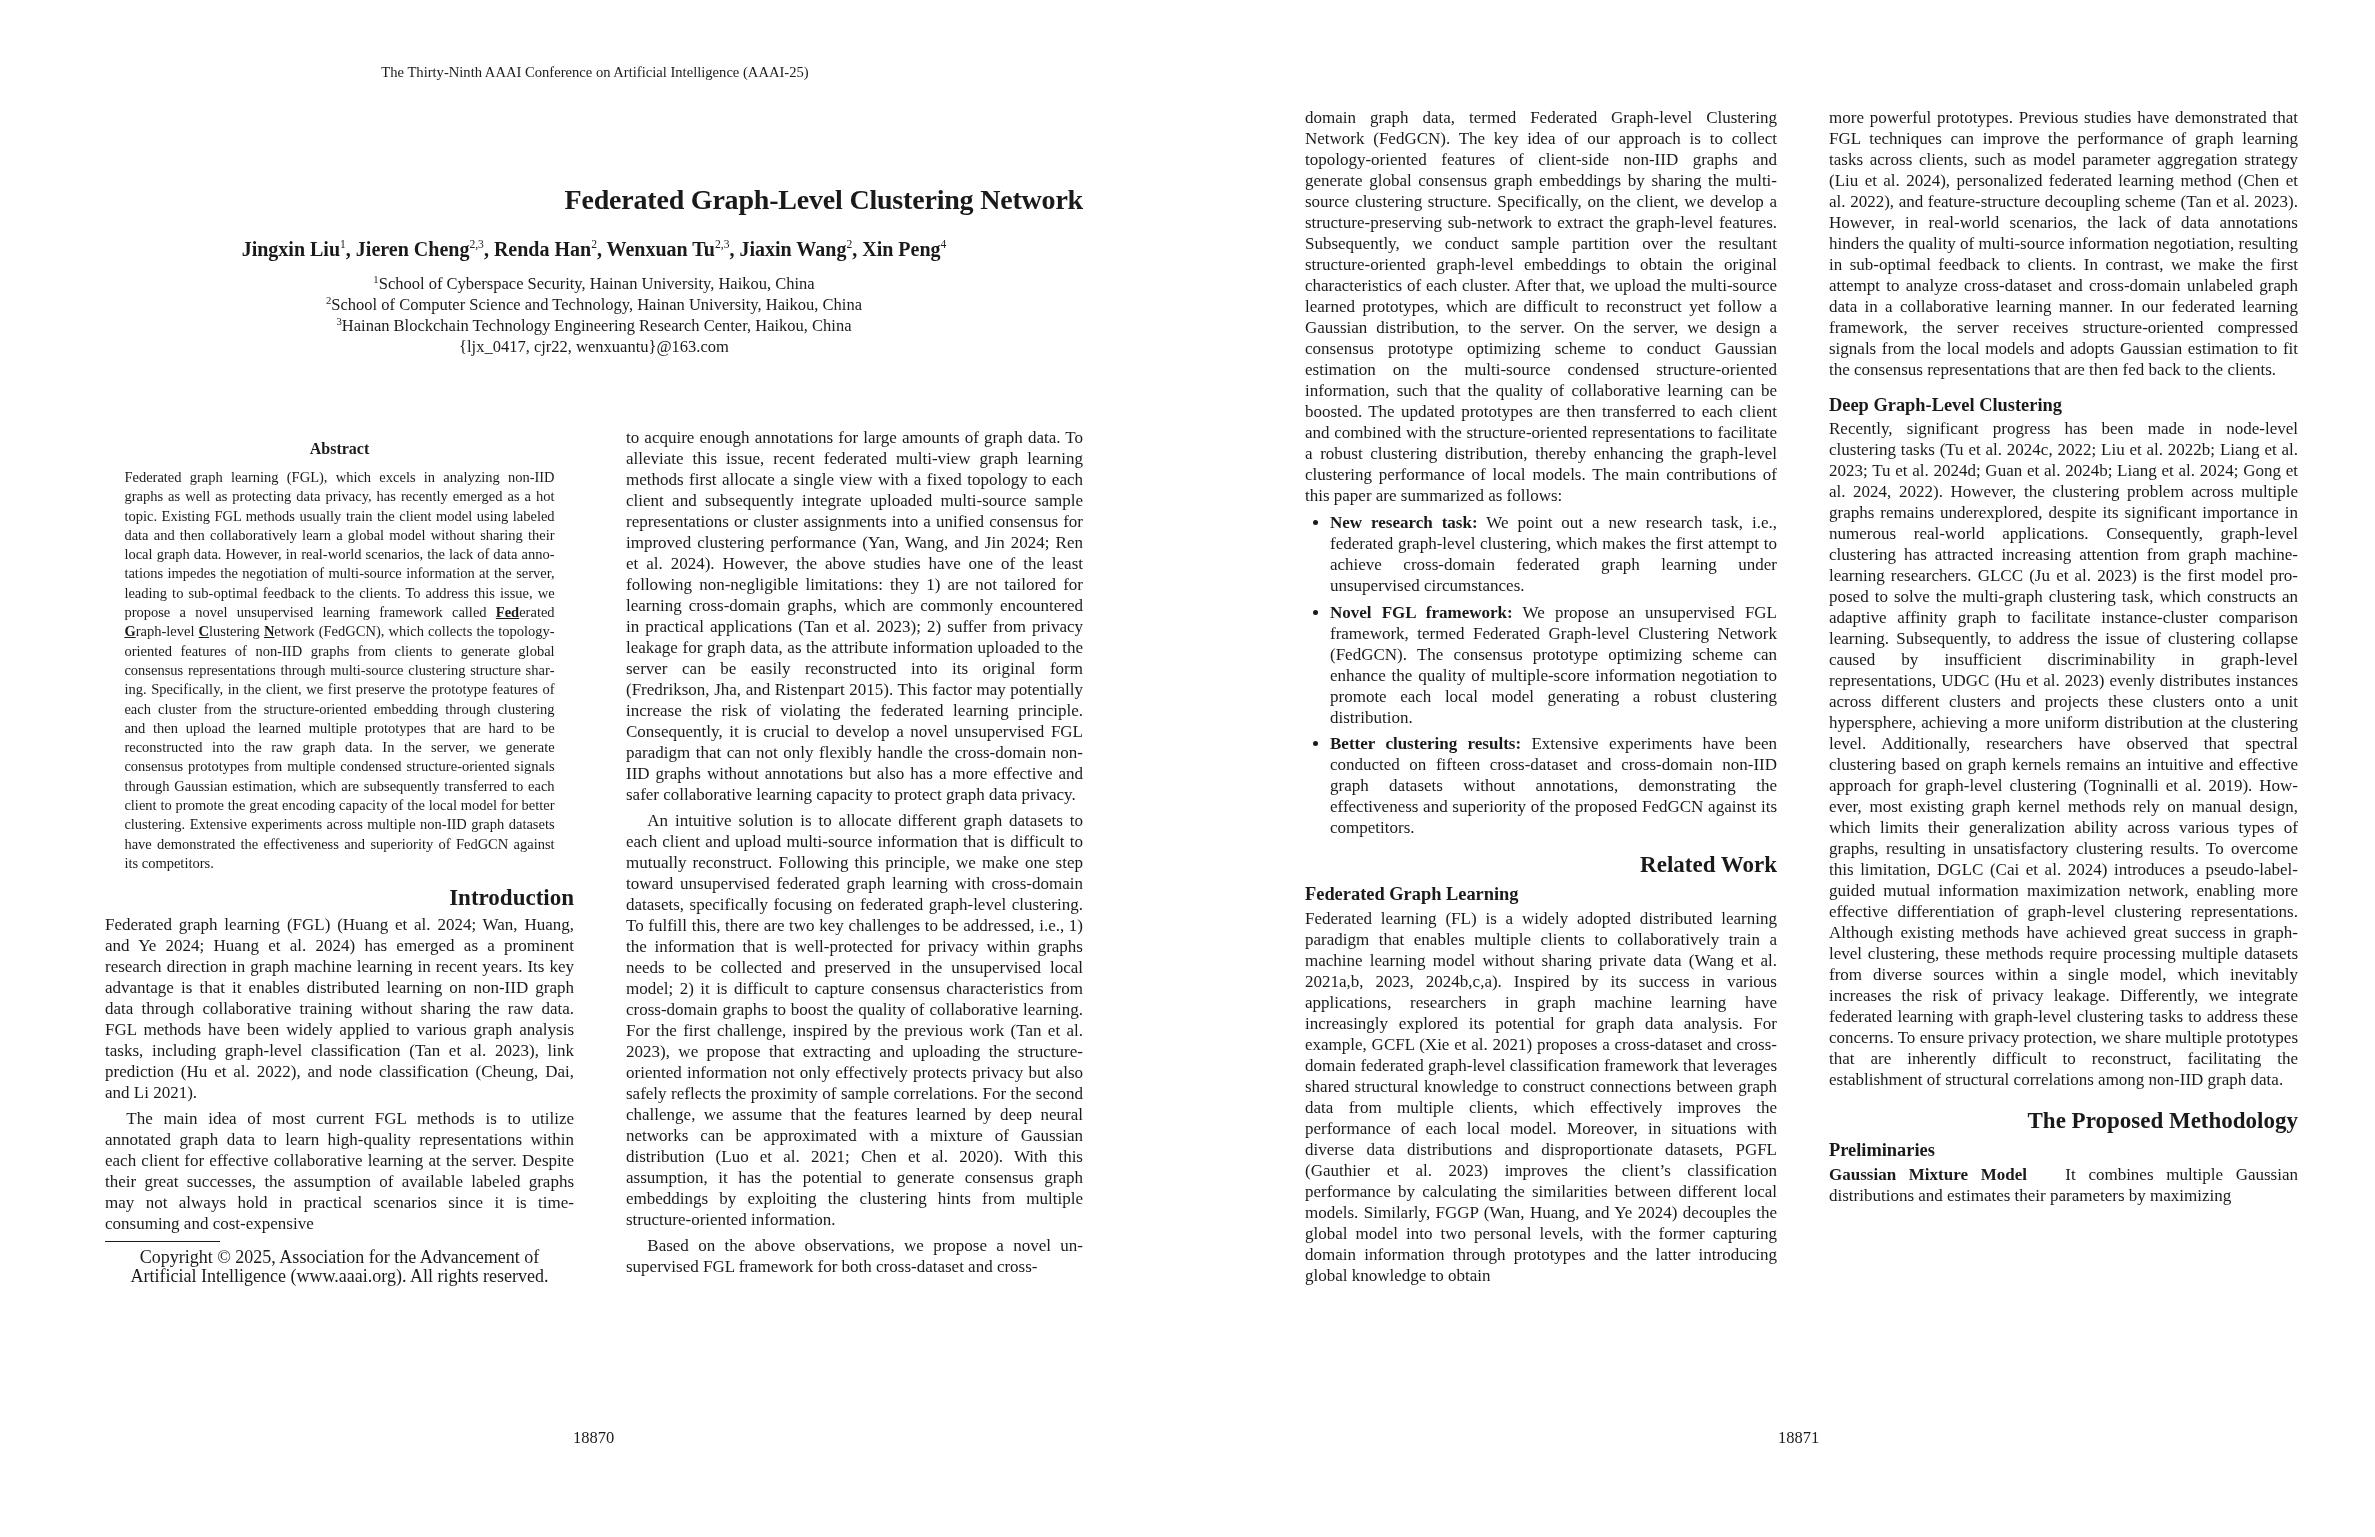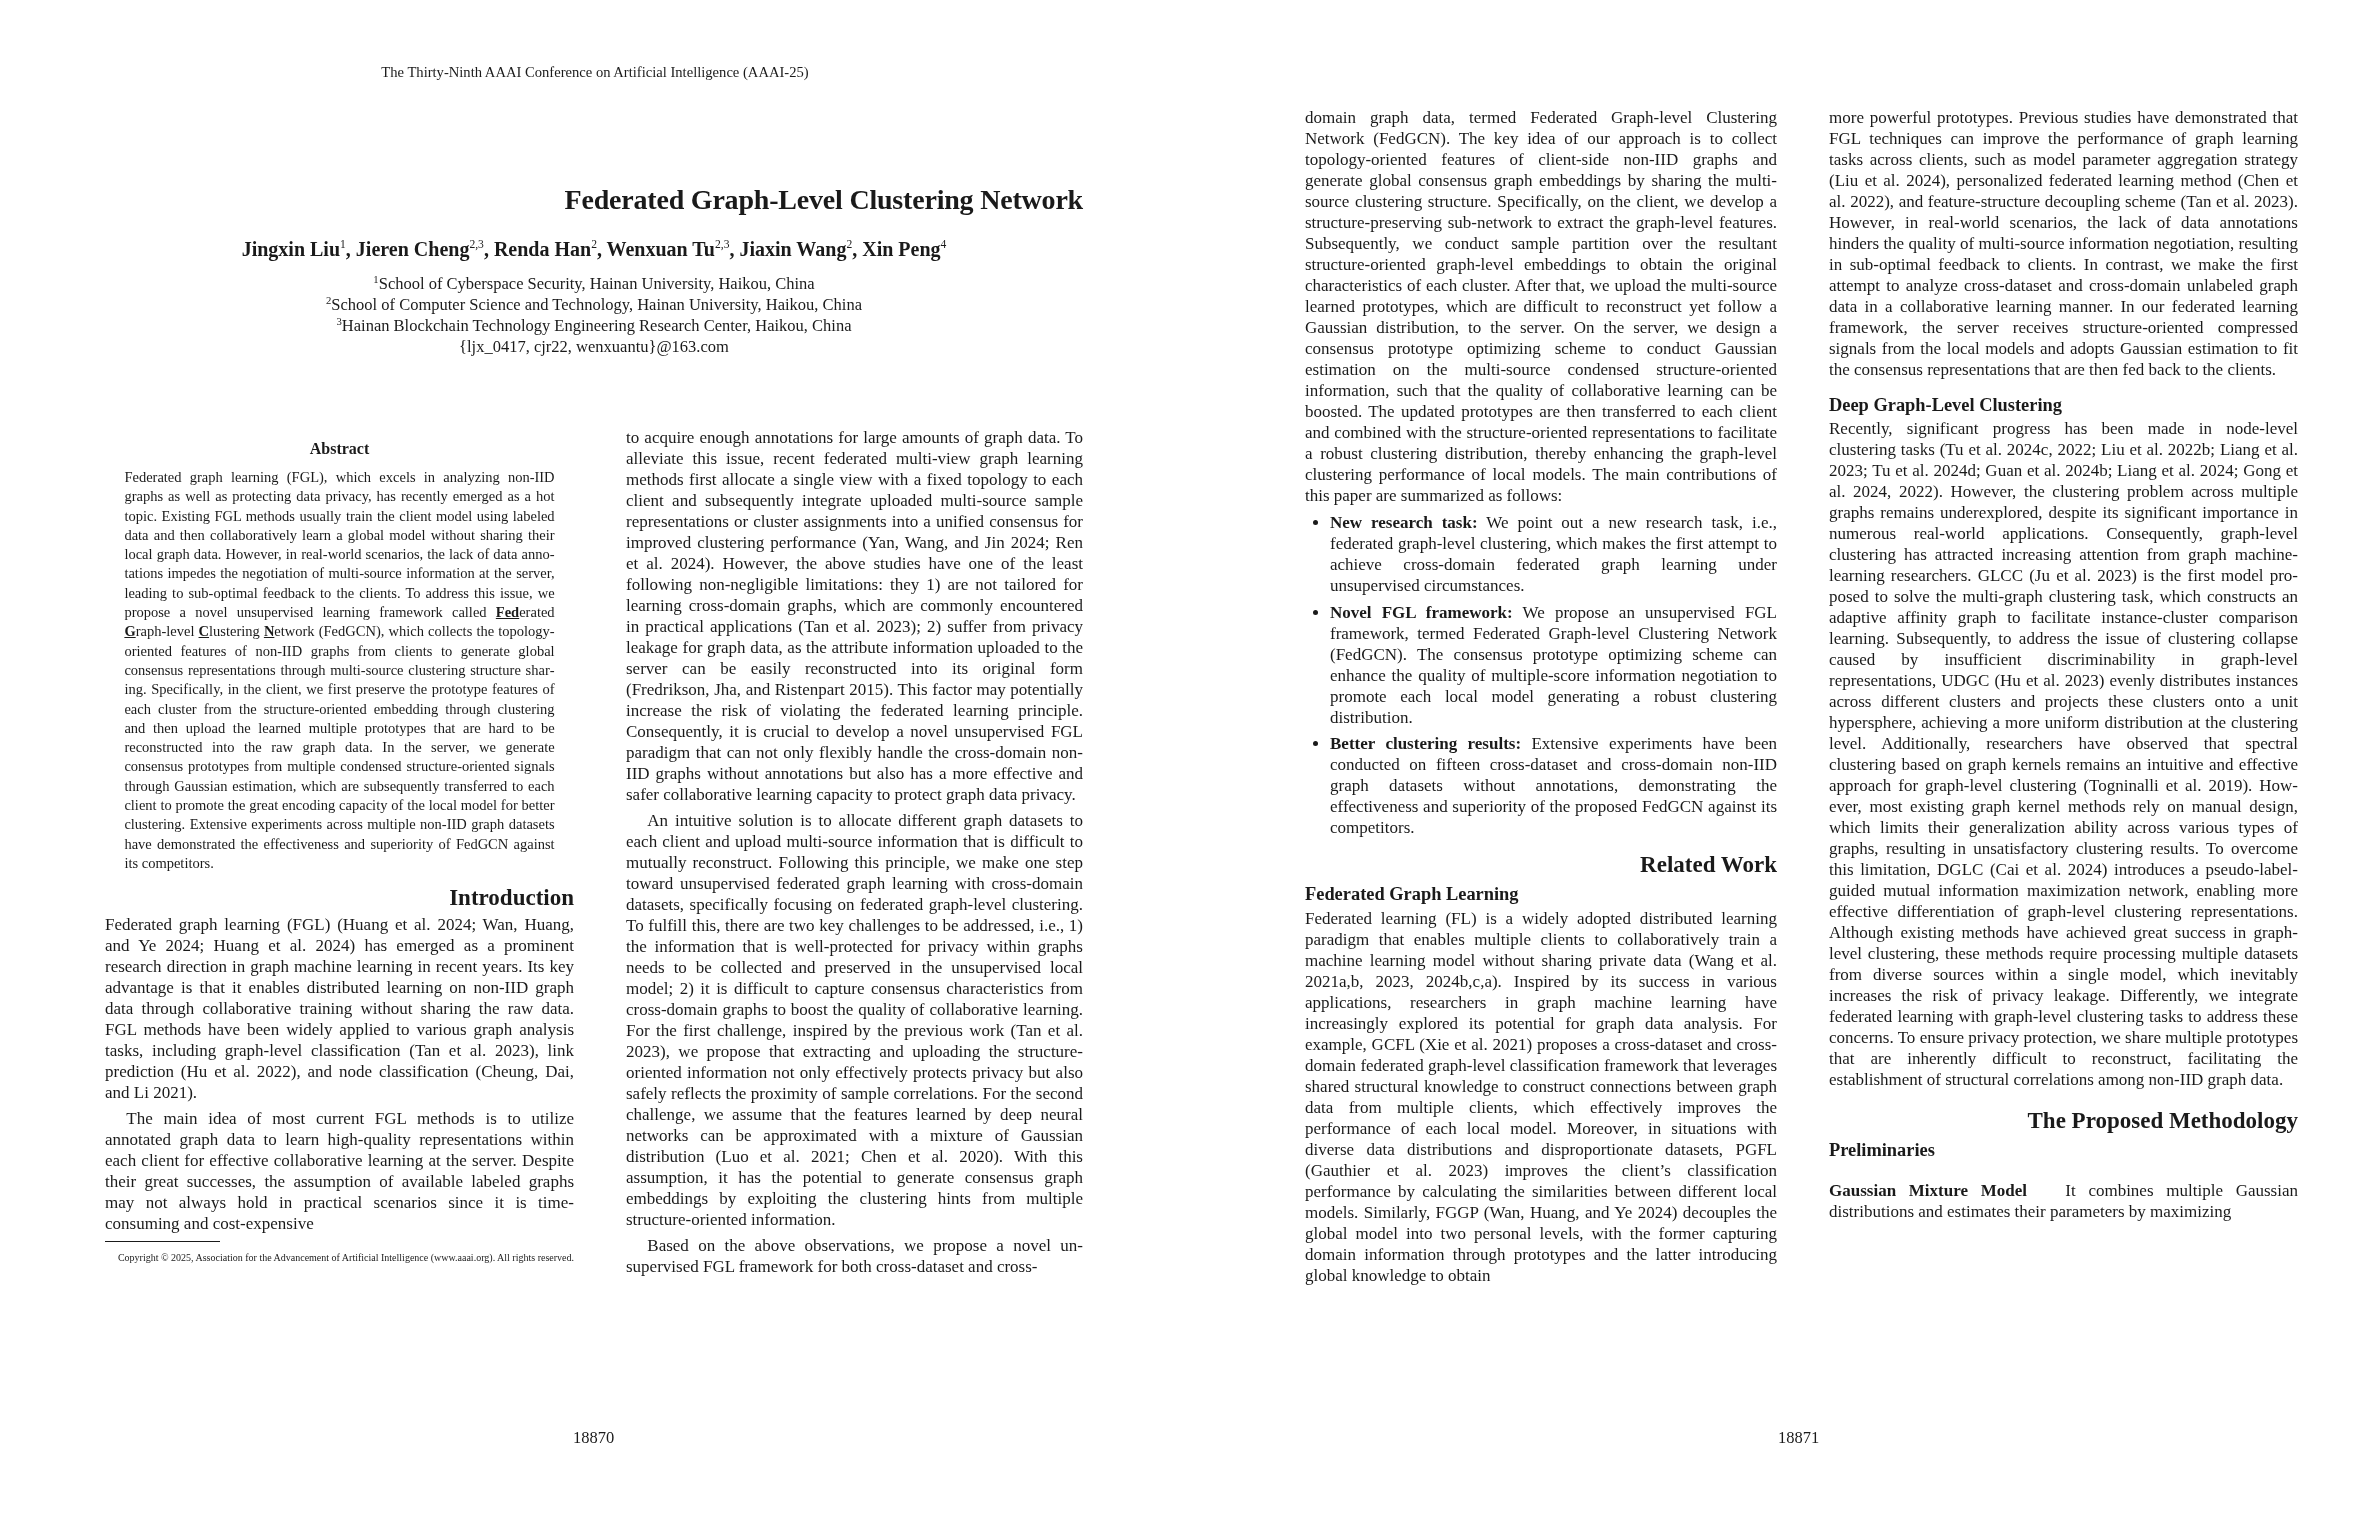--- a/index.html
+++ b/index.html
@@ -18,21 +18,21 @@
   .abstract { font-size:14.5px; line-height:19.3px; }
   .abs-head { text-align:center; font-weight:bold; font-size:16px; margin-bottom:9.7px !important; }
   .sec-head { text-align:right; font-weight:bold; font-size:23px; line-height:25px; margin:5.8px 0 3.9px 0 !important; }
   .sub-head { font-weight:bold; font-size:18.4px; line-height:23px; margin:5.8px 0 1.9px 0 !important; }
   .indent { text-indent:21.3px; margin-top:4.9px !important; }
   .u { text-decoration:underline; font-weight:bold; }
   .bullets { margin:5.8px 0 0 0; padding:0 0 0 25px; }
   .bullets li { margin-bottom:5.8px; }
   .bullets li b { font-weight:bold; }
   .rule { width:115px; border-top:1px solid #1a1a1a; margin:7.8px 0 5.8px 0; }
-  .copyright { font-size:10px; line-height:19px; text-align:right; }
+  .copyright { font-size:18px; line-height:19px; text-align:center; }
   .pagenum { font-size:16.5px; }
   .para-head { font-weight:bold; }
 </style>
 </head>
 <body>
 
 <div class="abs conf-header">The Thirty-Ninth AAAI Conference on Artificial Intelligence (AAAI-25)</div>
 
 <div class="abs title">Federated Graph-Level Clustering Network</div>
 
@@ -85,17 +85,17 @@
   <p class="sub-head">Federated Graph Learning</p>
   <p>Federated learning (FL) is a widely adopted distributed learning paradigm that enables multiple clients to collabo­ratively train a machine learning model without sharing pri­vate data (Wang et al. 2021a,b, 2023, 2024b,c,a). Inspired by its success in various applications, researchers in graph ma­chine learning have increasingly explored its potential for graph data analysis. For example, GCFL (Xie et al. 2021) proposes a cross-dataset and cross-domain federated graph-level classification framework that leverages shared struc­tural knowledge to construct connections between graph data from multiple clients, which effectively improves the performance of each local model. Moreover, in situations with diverse data distributions and disproportionate datasets, PGFL (Gauthier et al. 2023) improves the client’s classifica­tion performance by calculating the similarities between dif­ferent local models. Similarly, FGGP (Wan, Huang, and Ye 2024) decouples the global model into two personal levels, with the former capturing domain information through pro­totypes and the latter introducing global knowledge to obtain</p>
 </div>
 
 <div class="col body" style="left:1829px; top:107px; width:469px;">
   <p>more powerful prototypes. Previous studies have demon­strated that FGL techniques can improve the performance of graph learning tasks across clients, such as model pa­rameter aggregation strategy (Liu et al. 2024), personalized federated learning method (Chen et al. 2022), and feature-structure decoupling scheme (Tan et al. 2023). However, in real-world scenarios, the lack of data annotations hinders the quality of multi-source information negotiation, result­ing in sub-optimal feedback to clients. In contrast, we make the first attempt to analyze cross-dataset and cross-domain unlabeled graph data in a collaborative learning manner. In our federated learning framework, the server receives structure-oriented compressed signals from the local models and adopts Gaussian estimation to fit the consensus repre­sentations that are then fed back to the clients.</p>
   <p class="sub-head" style="margin-top:13.6px !important;">Deep Graph-Level Clustering</p>
   <p>Recently, significant progress has been made in node-level clustering tasks (Tu et al. 2024c, 2022; Liu et al. 2022b; Liang et al. 2023; Tu et al. 2024d; Guan et al. 2024b; Liang et al. 2024; Gong et al. 2024, 2022). However, the clustering problem across multiple graphs remains underex­plored, despite its significant importance in numerous real-world applications. Consequently, graph-level clustering has attracted increasing attention from graph machine-learning researchers. GLCC (Ju et al. 2023) is the first model pro­posed to solve the multi-graph clustering task, which con­structs an adaptive affinity graph to facilitate instance-cluster comparison learning. Subsequently, to address the issue of clustering collapse caused by insufficient discriminability in graph-level representations, UDGC (Hu et al. 2023) evenly distributes instances across different clusters and projects these clusters onto a unit hypersphere, achieving a more uni­form distribution at the clustering level. Additionally, re­searchers have observed that spectral clustering based on graph kernels remains an intuitive and effective approach for graph-level clustering (Togninalli et al. 2019). How­ever, most existing graph kernel methods rely on manual design, which limits their generalization ability across var­ious types of graphs, resulting in unsatisfactory clustering results. To overcome this limitation, DGLC (Cai et al. 2024) introduces a pseudo-label-guided mutual information max­imization network, enabling more effective differentiation of graph-level clustering representations. Although existing methods have achieved great success in graph-level clus­tering, these methods require processing multiple datasets from diverse sources within a single model, which inevitably increases the risk of privacy leakage. Differently, we inte­grate federated learning with graph-level clustering tasks to address these concerns. To ensure privacy protection, we share multiple prototypes that are inherently difficult to re­construct, facilitating the establishment of structural corre­lations among non-IID graph data.</p>
   <p class="sec-head" style="margin-top:17.5px !important;">The Proposed Methodology</p>
   <p class="sub-head">Preliminaries</p>
-  <p style="margin-top:18px;"><span class="para-head">Gaussian Mixture Model</span>&nbsp;&nbsp;&nbsp;<span>It combines multiple Gaussian distributions and estimates their parameters by maximizing</span></p>
+  <p style="margin-top:2px;"><span class="para-head">Gaussian Mixture Model</span>&nbsp;&nbsp;&nbsp;<span>It combines multiple Gaussian distributions and estimates their parameters by maximizing</span></p>
 </div>
 
 <div class="abs pagenum" style="left:1778px; top:1428px;text-align:center;">18871</div>
 
 
 </body></html>

